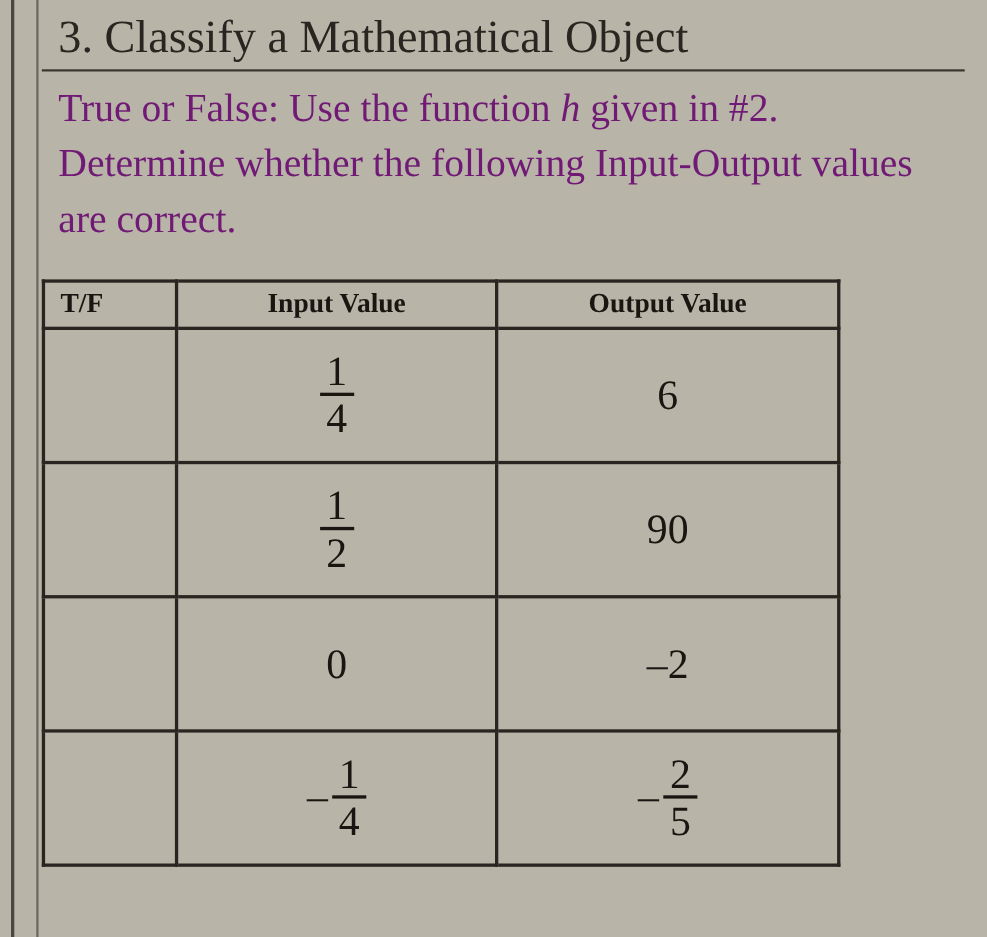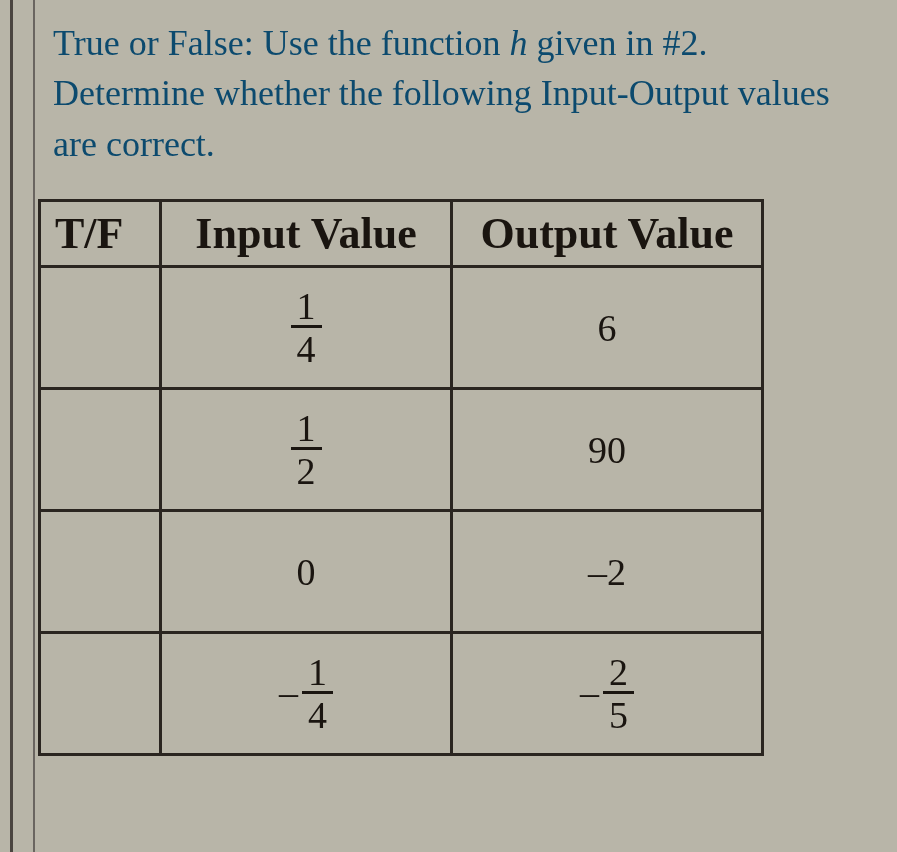--- a/index.html
+++ b/index.html
@@ -31,21 +31,21 @@
       padding-bottom: 5px;
       padding-left: 15px;
     }
     .title {
       font-size: 42px;
       color: #2a2520;
       font-family: 'Times New Roman', Times, serif;
     }
     .instructions {
       font-size: 36px;
-      color: #0c4a6e;
+      color: #701a75;
       padding: 8px 20px 20px 15px;
       line-height: 1.4;
     }
     .instructions .italic {
       font-style: italic;
     }
     table {
       border-collapse: collapse;
       margin-left: 0px;
       margin-top: 10px;
@@ -54,21 +54,21 @@
       border: 3px solid #2a2520;
       padding: 12px 18px;
       text-align: center;
       font-size: 38px;
       color: #1a1510;
     }
     th {
       font-weight: bold;
       text-align: left;
       padding: 6px 14px;
-      font-size: 44px;
+      font-size: 25px;
     }
     th.tf {
       width: 90px;
     }
     th.input {
       width: 260px;
       text-align: center;
     }
     th.output {
       width: 280px;
@@ -103,20 +103,23 @@
       font-size: 38px;
       position: relative;
       top: -2px;
     }
   </style>
 </head>
 <body>
 
 <div class="page-container">
   <div class="inner-border"></div>
+  <div class="title-section">
+    <span class="title">3.  Classify a Mathematical Object</span>
+  </div>
   <div class="instructions">
     <span>True or False:  Use the function </span><span class="italic">h</span><span> given in #2.</span>
     <span>Determine whether the following Input-Output values are correct.</span>
   </div>
 
   <table>
     <thead>
       <tr>
         <th class="tf">T/F</th>
         <th class="input">Input Value</th>

